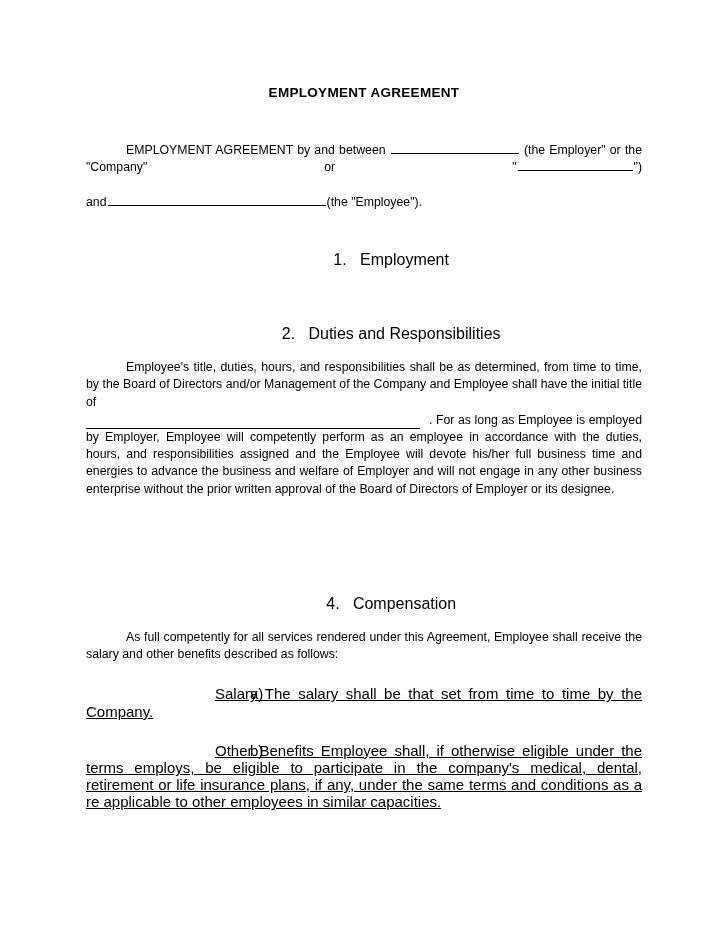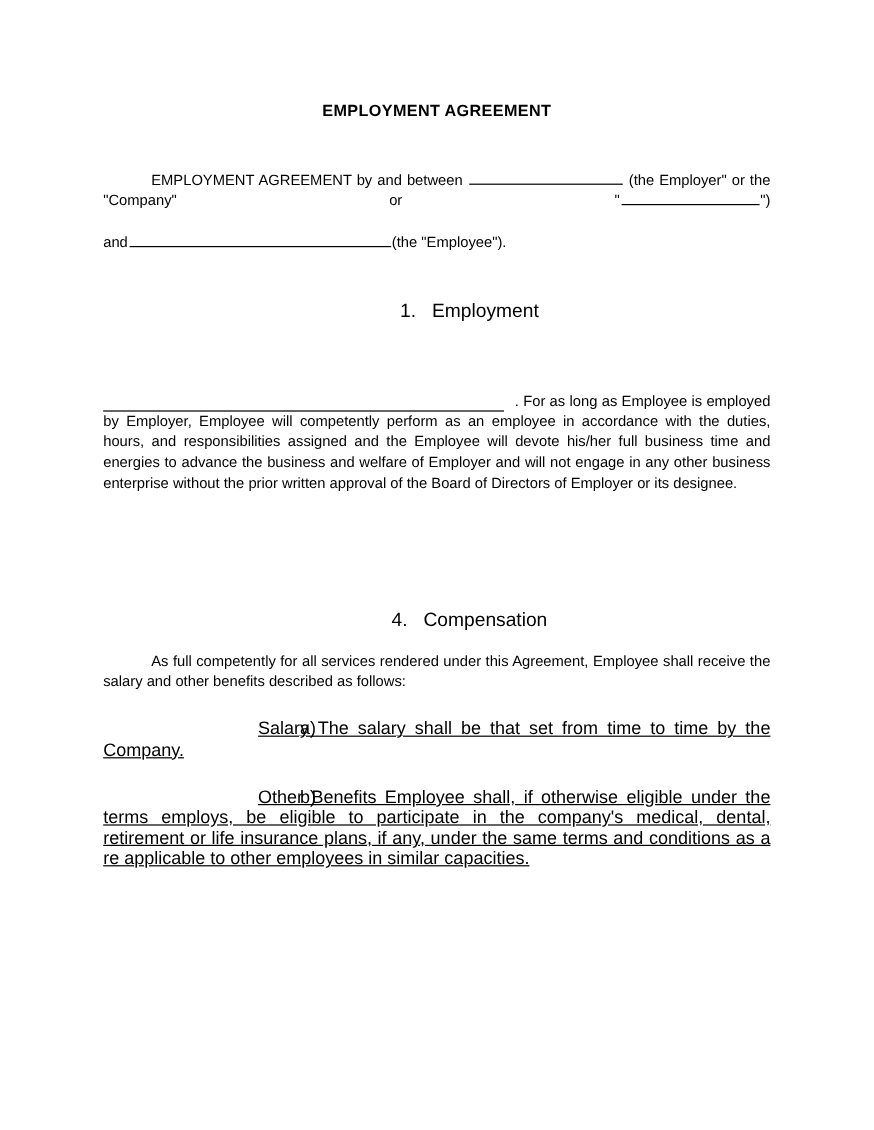--- a/index.html
+++ b/index.html
@@ -130,21 +130,25 @@
 
     <div class="gap-xl"></div>
 
     <p class="heading-row">
       <span class="num">1.</span><span>Employment</span>
     </p>
     <div class="gap-sm"></div>
 
     <div class="gap-xl"></div>
 
+    <p class="heading-row">
+      <span class="num">2.</span><span>Duties and Responsibilities</span>
+    </p>
     <div class="gap-sm"></div>
+    <p class="body-para stretch">Employee's title, duties, hours, and responsibilities shall be as determined, from time to time, by the Board of Directors and/or Management of the Company and Employee shall have the initial title of</p>
     <p>
       <span class="blank-wide"></span>
     </p>
     <p style="margin-top:-17.2px; text-indent:343px;">. For as long as Employee is employed by Employer, Employee will competently perform as an employee in accordance with the duties, hours, and responsibilities assigned and the Employee will devote his/her full business time and energies to advance the business and welfare of Employer and will not engage in any other business enterprise without the prior written approval of the Board of Directors of Employer or its designee.</p>
 
     <div class="gap-xl"></div>
 
     <div class="gap-sm"></div>
 
     <div class="gap-xl"></div>

